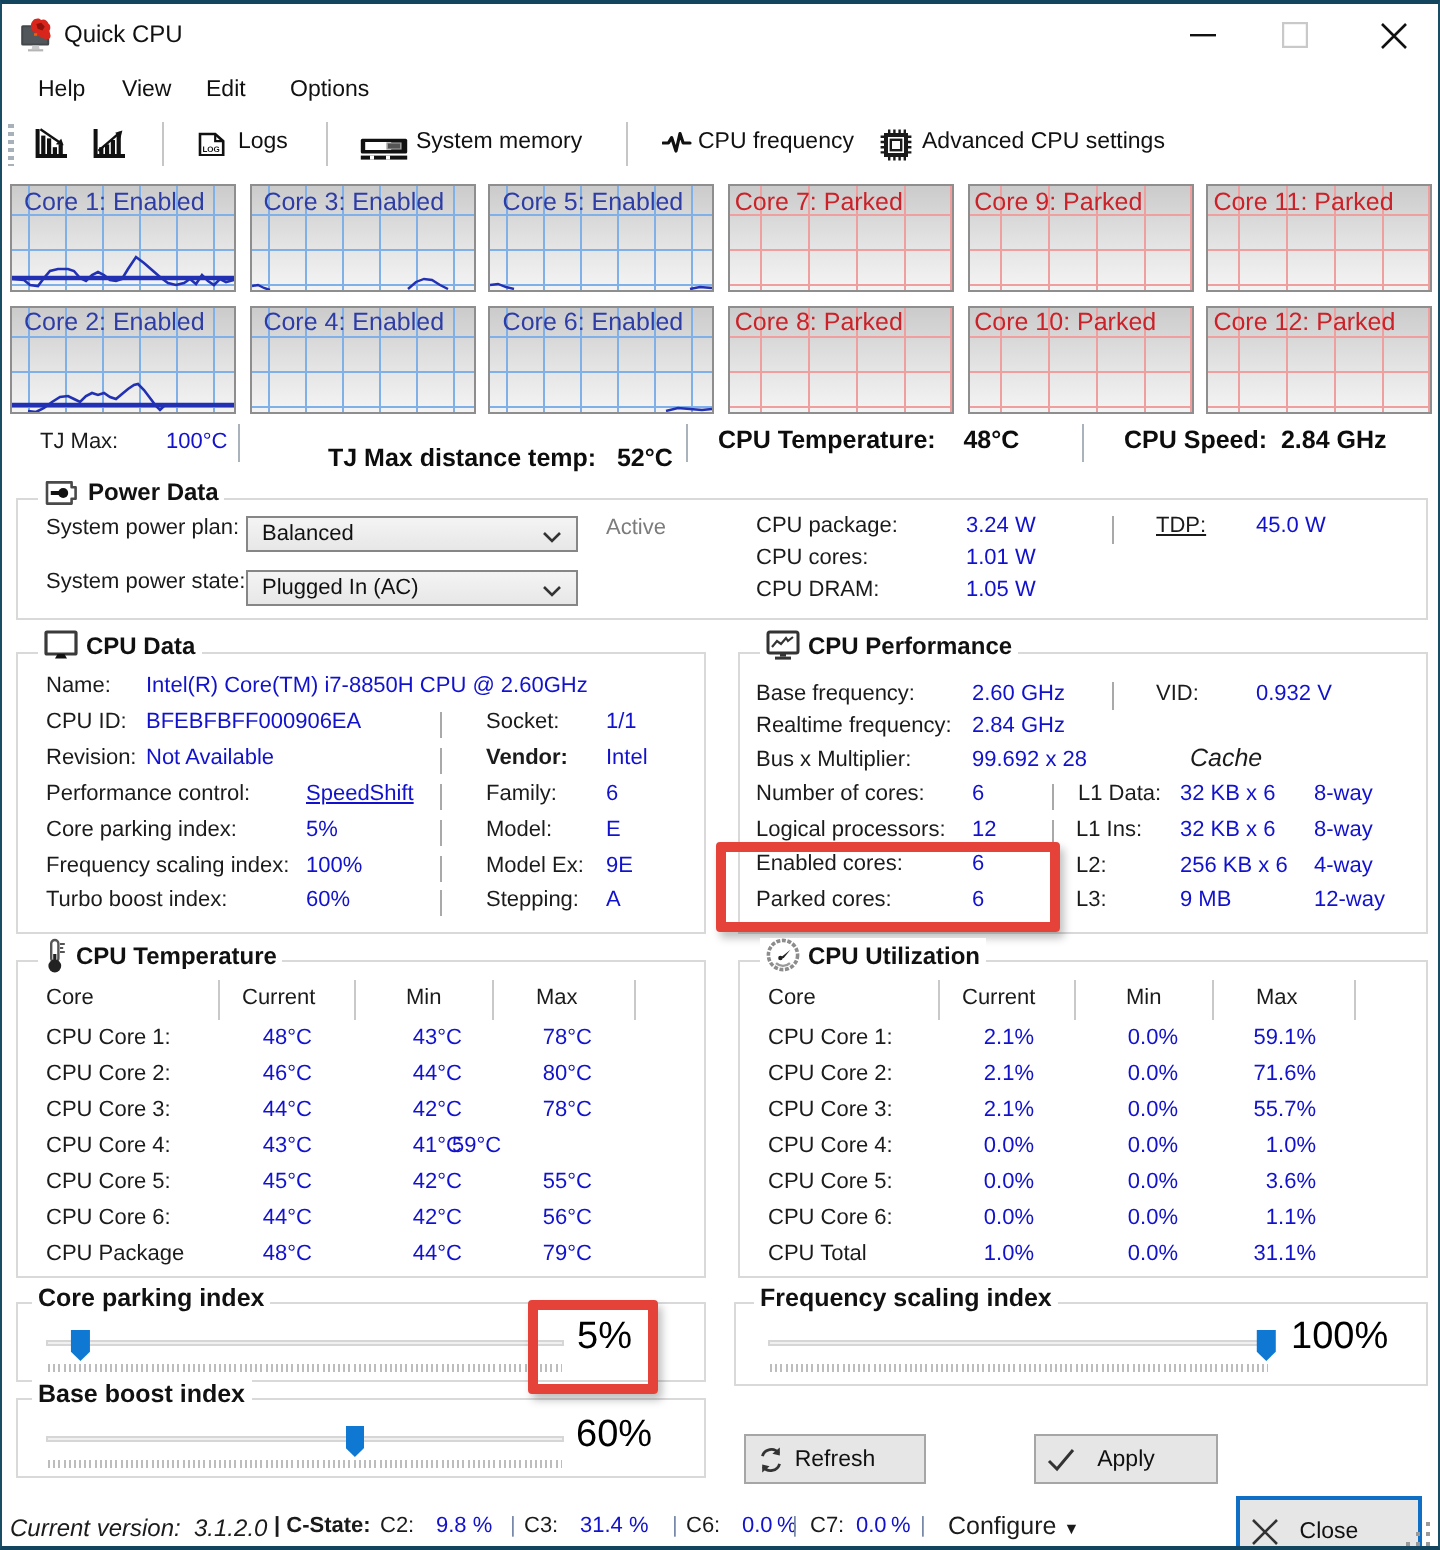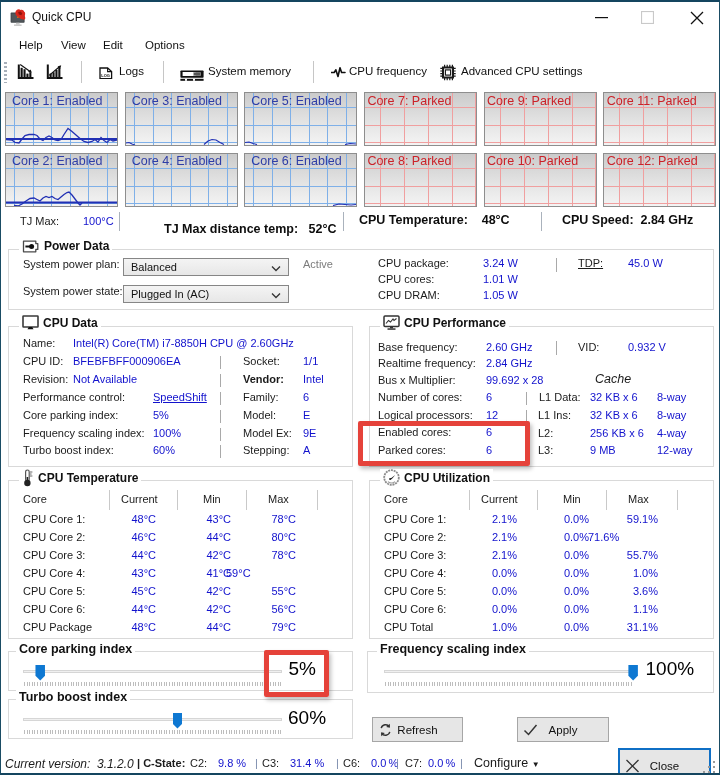--- a/index.html
+++ b/index.html
@@ -510,21 +510,21 @@
 <div class="lab" style="left:480px;top:490.5px;">Current</div>
 <div class="lab" style="left:562px;top:490.5px;">Min</div>
 <div class="lab" style="left:627px;top:490.5px;">Max</div>
 <div class="lab" style="left:383px;top:511px;">CPU Core 1:</div>
 <div class="lab val" style="left:446px;top:511px;width:70px;text-align:right;">2.1%</div>
 <div class="lab val" style="left:518px;top:511px;width:70px;text-align:right;">0.0%</div>
 <div class="lab val" style="left:587px;top:511px;width:70px;text-align:right;">59.1%</div>
 <div class="lab" style="left:383px;top:529px;">CPU Core 2:</div>
 <div class="lab val" style="left:446px;top:529px;width:70px;text-align:right;">2.1%</div>
 <div class="lab val" style="left:518px;top:529px;width:70px;text-align:right;">0.0%</div>
-<div class="lab val" style="left:587px;top:529px;width:70px;">71.6%</div>
+<div class="lab val" style="left:587px;top:529px;width:70px;text-align:right;">71.6%</div>
 <div class="lab" style="left:383px;top:547px;">CPU Core 3:</div>
 <div class="lab val" style="left:446px;top:547px;width:70px;text-align:right;">2.1%</div>
 <div class="lab val" style="left:518px;top:547px;width:70px;text-align:right;">0.0%</div>
 <div class="lab val" style="left:587px;top:547px;width:70px;text-align:right;">55.7%</div>
 <div class="lab" style="left:383px;top:565px;">CPU Core 4:</div>
 <div class="lab val" style="left:446px;top:565px;width:70px;text-align:right;">0.0%</div>
 <div class="lab val" style="left:518px;top:565px;width:70px;text-align:right;">0.0%</div>
 <div class="lab val" style="left:587px;top:565px;width:70px;text-align:right;">1.0%</div>
 <div class="lab" style="left:383px;top:583px;">CPU Core 5:</div>
 <div class="lab val" style="left:446px;top:583px;width:70px;text-align:right;">0.0%</div>
@@ -547,21 +547,21 @@
 <div class="bigpct" style="left:287.5px;top:656px;">5%</div>
 
 <div class="group" style="left:366px;top:649px;width:347px;height:42px;"></div>
 <div class="gtitle" style="left:376px;top:640px;">Frequency scaling index</div>
 <div class="track" style="left:383px;top:667.5px;width:251px;"></div>
 <div class="thumb" style="left:627.398px;top:663.0px;"></div>
 <div class="ticks" style="left:384px;top:680.0px;width:249px;"></div>
 <div class="bigpct" style="left:644.5px;top:656px;">100%</div>
 
 <div class="group" style="left:7px;top:697px;width:345px;height:40px;"></div>
-<div class="gtitle" style="left:15px;top:688px;">Turbo boost index</div>
+<div class="gtitle" style="left:15px;top:688px;">Base boost index</div>
 <div class="track" style="left:22px;top:715.5px;width:259px;"></div>
 <div class="thumb" style="left:171.7px;top:711.0px;"></div>
 <div class="ticks" style="left:23px;top:728.0px;width:257px;"></div>
 <div class="bigpct" style="left:287px;top:705px;">60%</div>
 
 <div class="abs" style="left:262.5px;top:647.5px;width:65px;height:47px;border:5px solid #e5423a;border-radius:2px;box-shadow:2px 3px 4px rgba(0,0,0,0.25);"></div>
 
 <div class="btn" style="left:371px;top:715px;width:91px;">
     <svg width="15" height="15" viewBox="0 0 15 15">
 <path d="M3.2 5.6 A4.6 4.6 0 0 1 11.4 4.2" fill="none" stroke="#333" stroke-width="1.4"></path>

